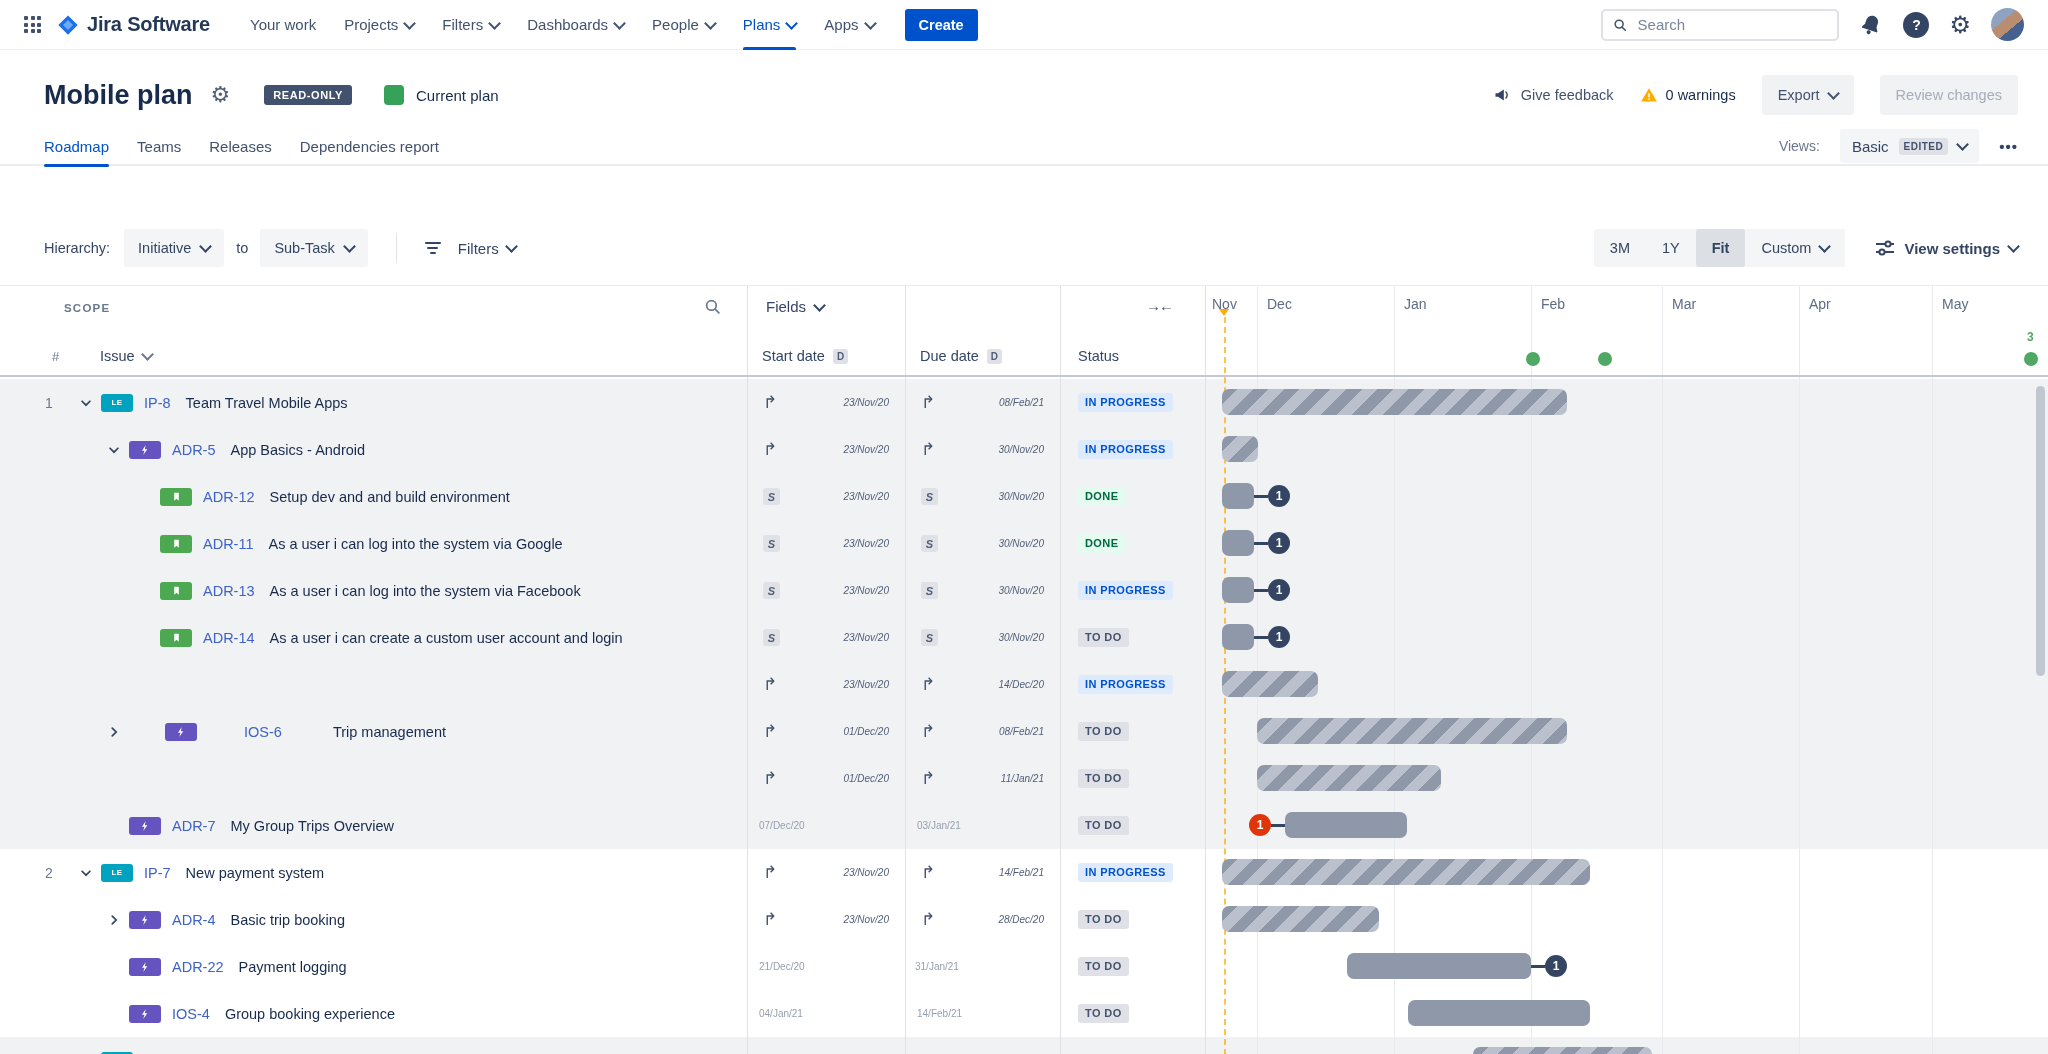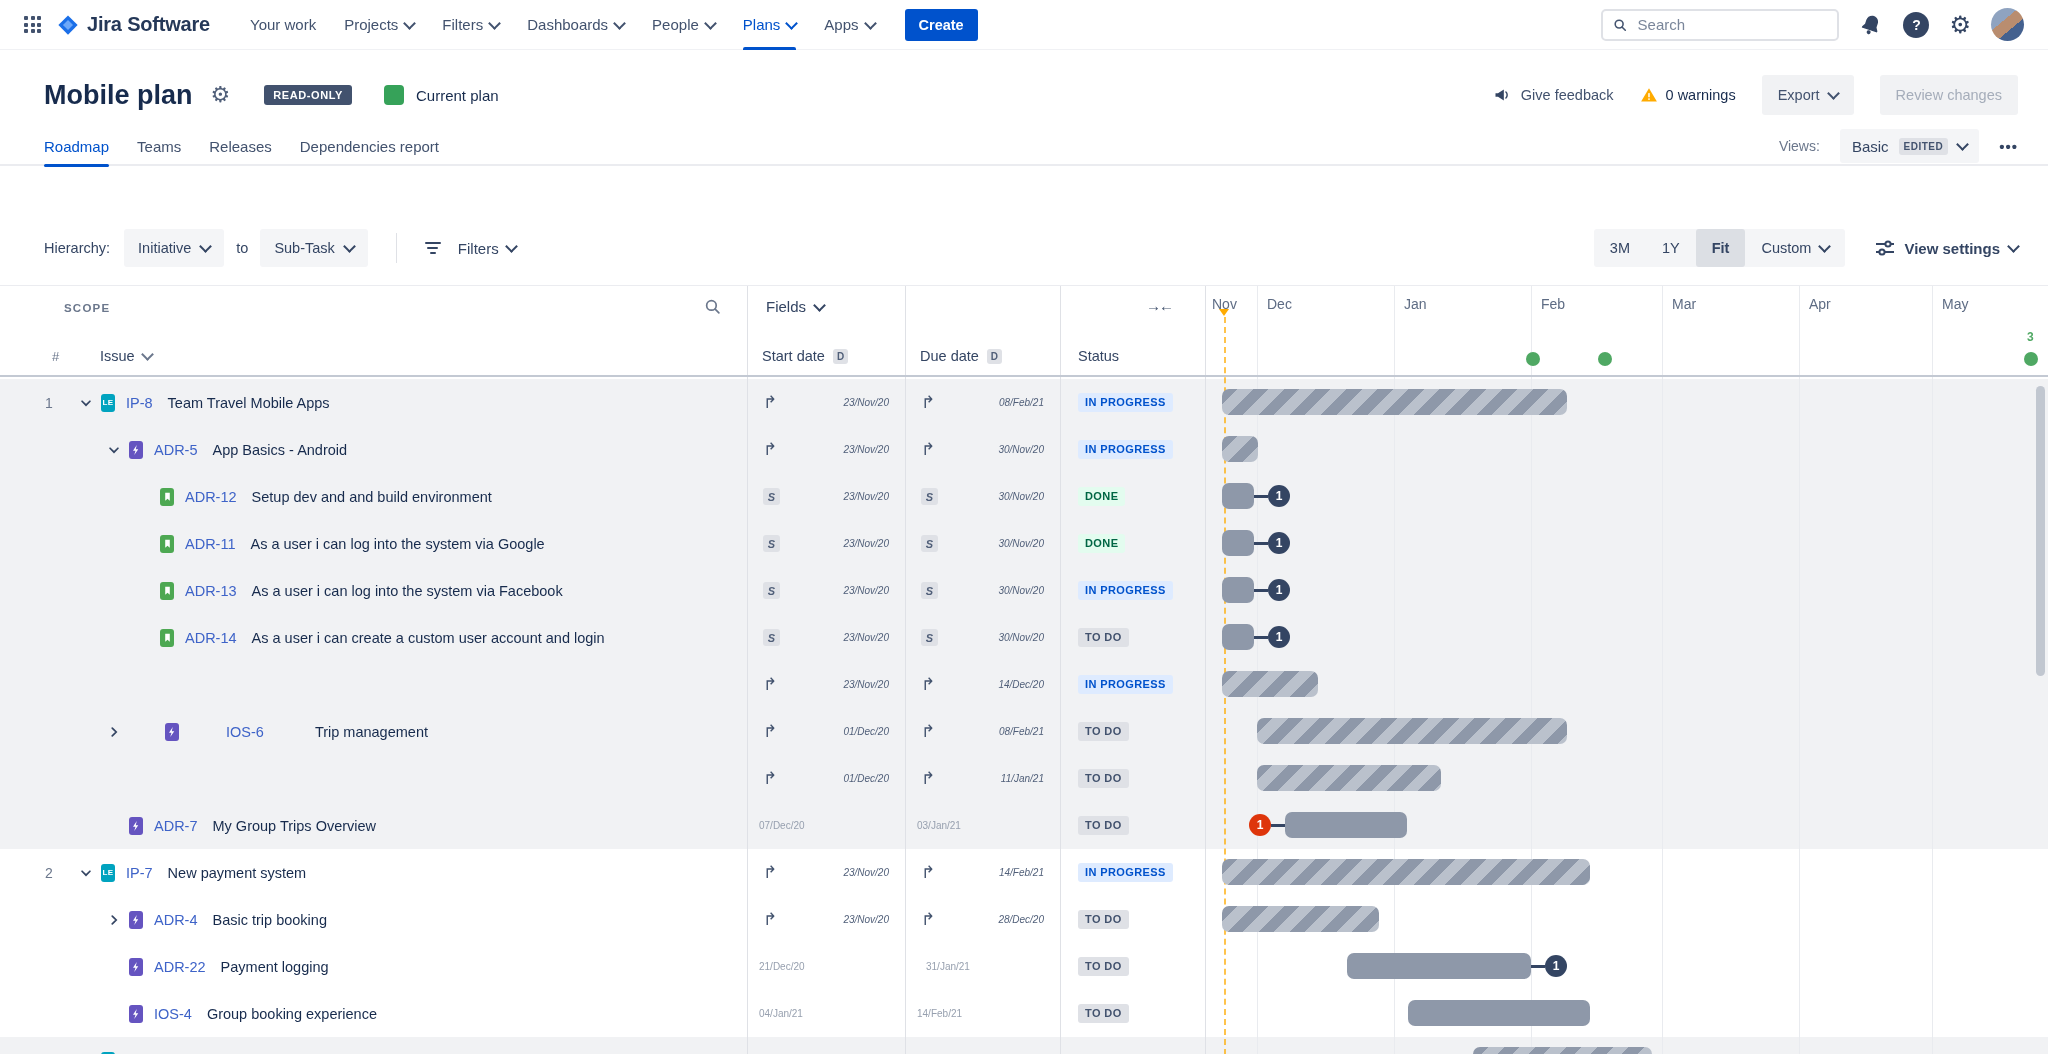--- a/index.html
+++ b/index.html
@@ -93,21 +93,21 @@
   .today-line{position:absolute;top:31px;bottom:0;width:0;border-left:2px dashed #FFAB00;opacity:.7;z-index:2;}
   .release-dot{position:absolute;width:14px;height:14px;border-radius:50%;z-index:5;cursor:pointer;}
   .release-count{position:absolute;font-size:12px;font-weight:700;z-index:5;}
   .vscroll{position:absolute;left:2036px;width:9px;background:#C1C7D0;border-radius:5px;z-index:9;cursor:pointer;}
   
   .issue-row{position:absolute;left:0;width:2048px;height:47px;z-index:4;}
   .row-num{position:absolute;left:38px;width:22px;top:0;height:47px;display:flex;align-items:center;
     justify-content:center;font-size:14px;color:#6B778C;}
   .scope-cell{position:absolute;top:0;height:47px;display:flex;align-items:center;}
   .tw-chev{width:16px;height:16px;display:flex;align-items:center;justify-content:center;margin-right:7px;cursor:pointer;color:#344563;}
-  .type-icon{width:14px;height:18px;border-radius:3px;display:flex;align-items:center;justify-content:center;
+  .type-icon{width:32px;height:18px;border-radius:3px;display:flex;align-items:center;justify-content:center;
     margin-right:11px;flex:none;}
   .type-icon.initiative{font-size:8px;font-weight:700;color:#fff;letter-spacing:.3px;}
   .issue-key{font-size:14.5px;margin-right:15px;cursor:pointer;white-space:nowrap;}
   .issue-summary{font-size:14.5px;color:#172B4D;white-space:nowrap;}
   .date-cell{position:absolute;top:0;height:47px;display:flex;align-items:center;box-sizing:border-box;}
   .rollup-glyph{font-size:17px;color:#44546F;line-height:1;}
   .s-badge{width:17px;height:17px;border-radius:3px;background:#DFE1E6;color:#505F79;font-size:11px;
     font-weight:700;font-style:italic;display:flex;align-items:center;justify-content:center;}
   .date-text{font-size:10px;}
   .date-text.rollup{font-style:italic;color:#505F79;margin-left:auto;}
@@ -623,21 +623,21 @@
             <svg width="12" height="12" viewBox="0 0 24 24">
               <path fill="#fff" d="M13.5 2 6 13.5h5l-2.5 8.5 8-11.5h-5z"></path>
             </svg>
           </span>
           <span class="issue-key" style="color: rgb(62, 99, 200);">ADR-22</span>
           <span class="issue-summary">Payment logging</span>
         </div>
         <div class="date-cell" style="left: 747px; width: 158px; padding: 0px 16px;">
           <span class="date-text plain" style="margin-left: -4px;">21/Dec/20</span>
         </div>
-        <div class="date-cell" style="left: 930px; width: 155px; padding: 0px 0;">
+        <div class="date-cell" style="left: 905px; width: 155px; padding: 0px 14px;">
           <span class="date-text plain" style="margin-left: -4px;">31/Jan/21</span>
         </div>
         <span class="status-loz" style="left: 1078px; color: rgb(66, 82, 110); background: rgb(223, 225, 230);">TO DO</span>
         <div class="bar solid" style="left: 1347px; width: 184px;"></div>
         <div class="dep-line" style="left: 1531px; width: 14px;"></div>
         <div class="dep-badge" style="left: 1545px; background: rgb(52, 69, 99);">1</div>
       </div>
       <div class="issue-row" style="top: 704px;">
         <div class="scope-cell" style="left: 106px;">
           <span class="tw-chev"></span>

